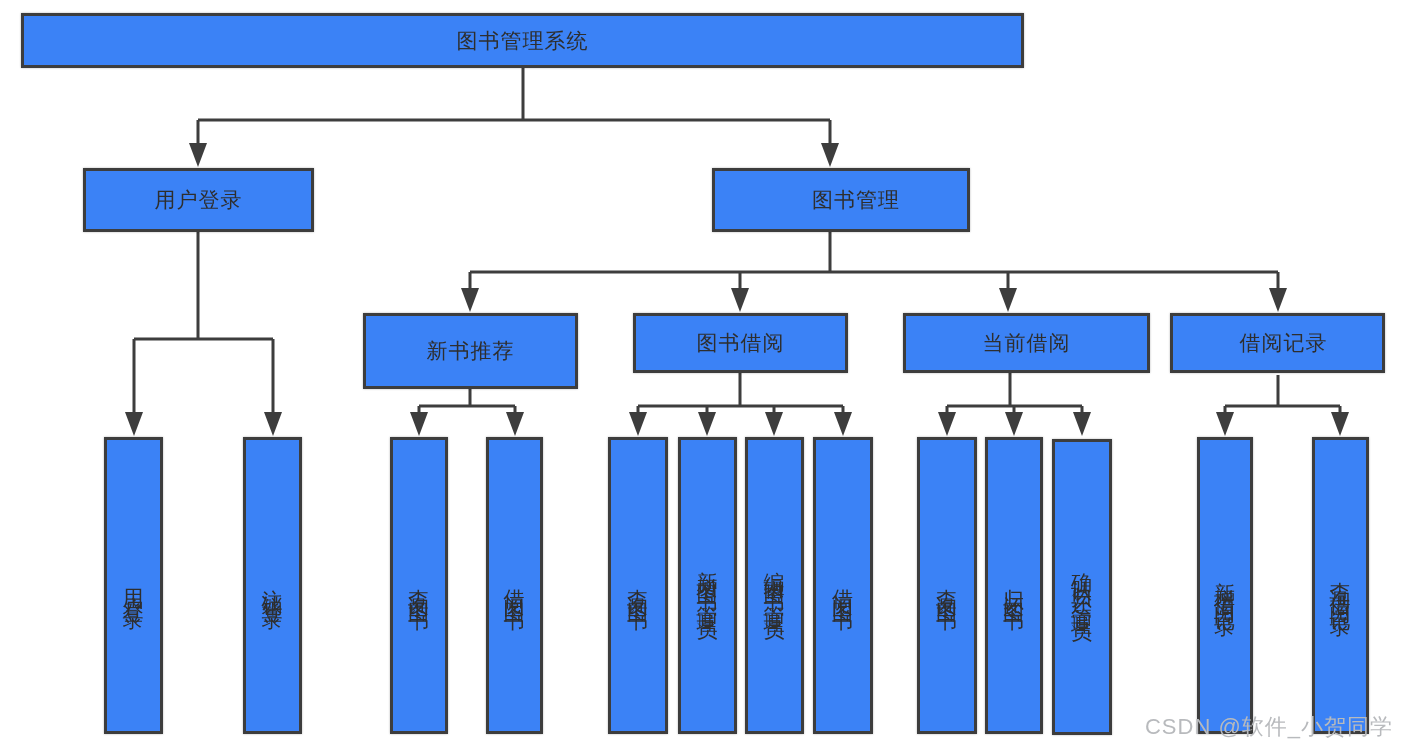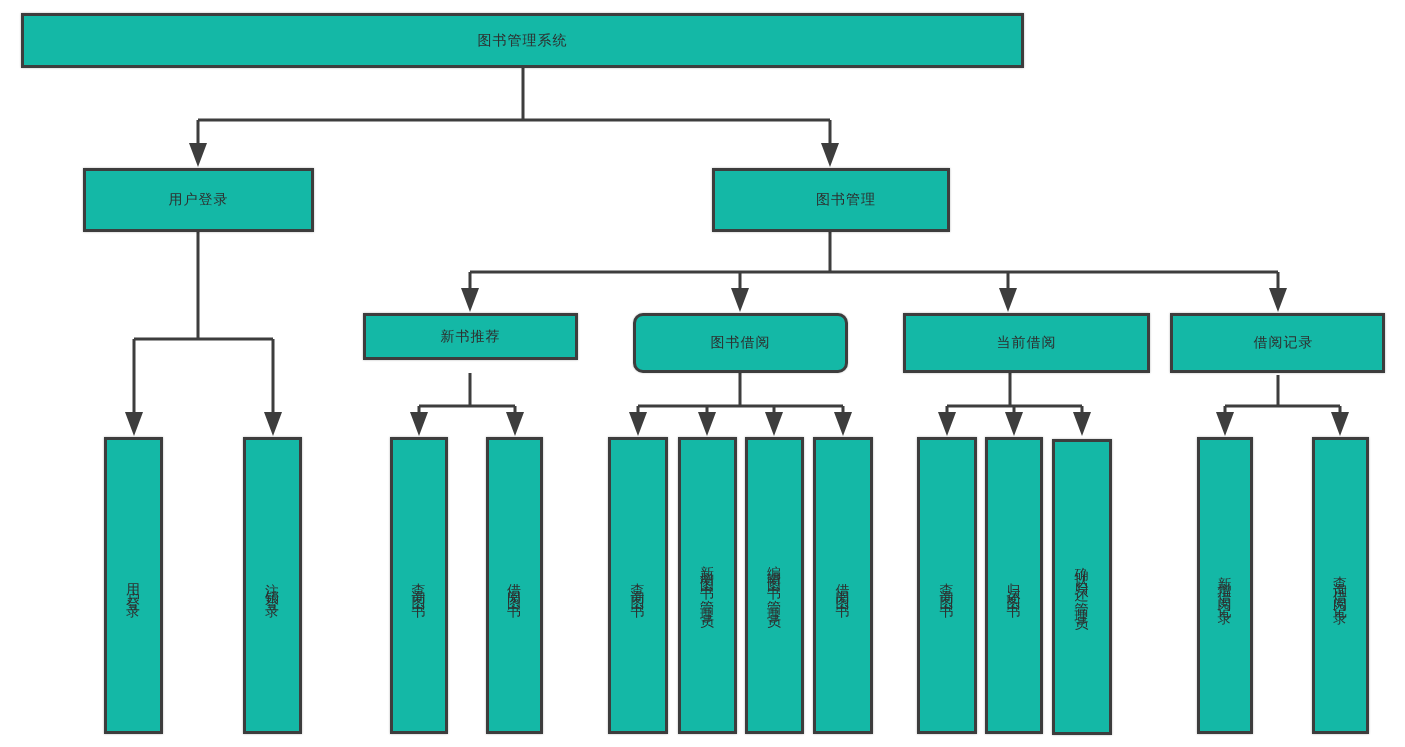--- a/index.html
+++ b/index.html
@@ -20,27 +20,27 @@
     background:var(--bg);
     overflow:hidden;
   }
   .wires{
     position:absolute;
     left:0; top:0;
     z-index:1;
   }
   .node{
     position:absolute;
-    background:#14b8a6;
+    background:#3b82f6;
     border:3px solid var(--line);
     box-shadow:0 0 2px rgba(0,0,0,.28);
     display:flex;
     align-items:center;
     justify-content:center;
-    font-size:14px;
+    font-size:21px;
     color:var(--text);
     letter-spacing:1px;
     z-index:2;
     white-space:nowrap;
   }
   .leaf{
     writing-mode:vertical-rl;
     text-orientation:mixed;
     letter-spacing:7px;
     line-height:1;
@@ -117,24 +117,24 @@
       M938 412 L956 412 L947 436 Z
       M1005 412 L1023 412 L1014 436 Z
       M1073 412 L1091 412 L1082 436 Z
       M1216 412 L1234 412 L1225 436 Z
       M1331 412 L1349 412 L1340 436 Z"></path>
   </svg>
 
   <div class="node" style="left:21px; top:13px; width:1003px; height:55px;">图书管理系统</div>
 
   <div class="node" style="left:83px; top:168px; width:231px; height:64px;">用户登录</div>
-  <div class="node" style="left:712px; top:168px; width:238px; height:64px;padding-left:30px;">图书管理</div>
+  <div class="node" style="left:712px; top:168px; width:258px; height:64px;padding-left:30px;">图书管理</div>
 
-  <div class="node" style="left:363px; top:313px; width:215px; height:47px;">新书推荐</div>
-  <div class="node" style="left:633px; top:313px; width:215px; height:60px;border-radius:10px;">图书借阅</div>
+  <div class="node" style="left:363px; top:313px; width:215px; height:76px;">新书推荐</div>
+  <div class="node" style="left:633px; top:313px; width:215px; height:60px;">图书借阅</div>
   <div class="node" style="left:903px; top:313px; width:247px; height:60px;">当前借阅</div>
   <div class="node" style="left:1170px; top:313px; width:215px; height:60px;padding-left:12px;">借阅记录</div>
 
   <div class="node leaf" style="left:104px; top:437px; width:59px; height:297px;">用户登录</div>
   <div class="node leaf" style="left:243px; top:437px; width:59px; height:297px;">注销登录</div>
 
   <div class="node leaf" style="left:390px; top:437px; width:58px; height:297px;">查询图书</div>
   <div class="node leaf" style="left:486px; top:437px; width:57px; height:297px;">借阅图书</div>
 
   <div class="node leaf" style="left:608px; top:437px; width:60px; height:297px;">查询图书</div>
@@ -142,14 +142,15 @@
   <div class="node leaf" style="left:745px; top:437px; width:59px; height:297px;">编辑图书（管理员）</div>
   <div class="node leaf" style="left:813px; top:437px; width:60px; height:297px;">借阅图书</div>
 
   <div class="node leaf" style="left:917px; top:437px; width:60px; height:297px;">查询图书</div>
   <div class="node leaf" style="left:985px; top:437px; width:58px; height:297px;">归还图书</div>
   <div class="node leaf" style="left:1052px; top:439px; width:60px; height:296px;">确认归还（管理员）</div>
 
   <div class="node leaf" style="left:1197px; top:437px; width:56px; height:297px;">新增借阅记录</div>
   <div class="node leaf" style="left:1312px; top:437px; width:57px; height:297px;">查询借阅记录</div>
 
+  <div class="watermark">CSDN @软件_小贺同学</div>
 
 </div>
 
 </body></html>

